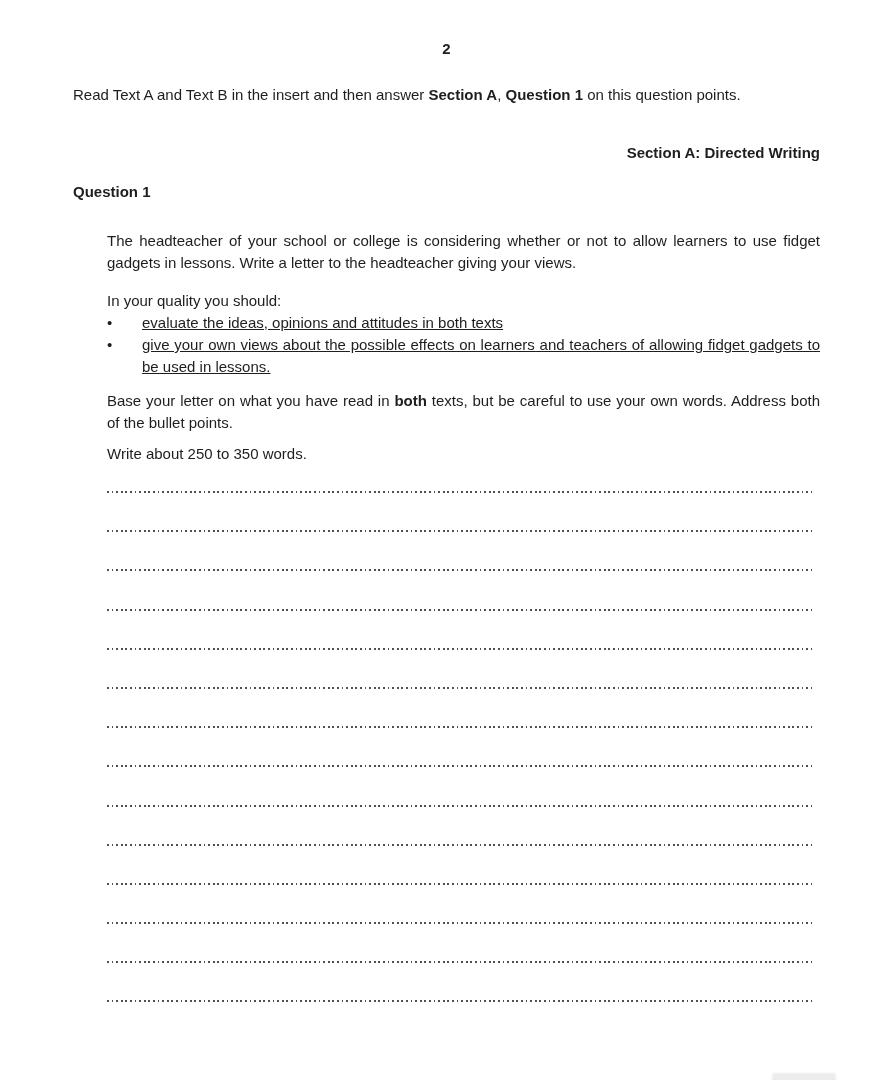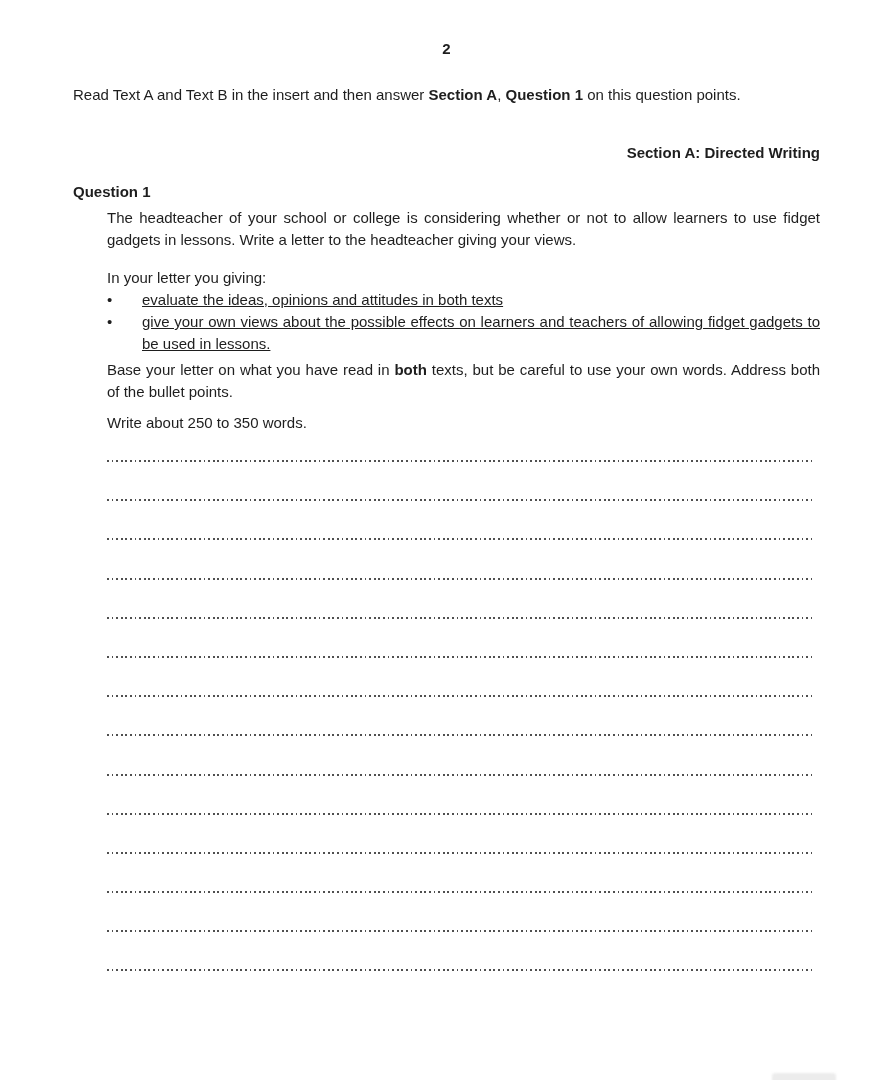--- a/index.html
+++ b/index.html
@@ -40,39 +40,39 @@
     font-weight: bold;
   }
   .question-label {
     margin-top: 17px;
     font-weight: bold;
   }
   .indent {
     margin-left: 34px;
   }
   .task {
-    margin-top: 4px;
+    margin-top: 27px;
     text-align: justify;
   }
   .letter-intro {
     margin-top: 16px;
   }
   .bullet-row {
     display: flex;
   }
   .bullet-char {
     flex: 0 0 35px;
   }
   .bullet-text {
     flex: 1 1 auto;
     text-align: justify;
     text-decoration: underline;
   }
   .base-para {
-    margin-top: 4px;
+    margin-top: 12px;
     text-align: justify;
   }
   .word-count {
     margin-top: 9px;
   }
   .marks-note {
     margin-top: 14px;
     font-weight: bold;
     text-align: justify;
   }
@@ -119,21 +119,21 @@
     <div class="page-number">2</div>
 
     <div class="instruction"><span>Read Text A and Text B in the insert and then answer </span><b>Section A</b><span>, </span><b>Question 1</b><span> on this question points.</span></div>
 
     <div class="section-heading">Section A: Directed Writing</div>
 
     <div class="question-label">Question 1</div>
 
     <div class="task indent">The headteacher of your school or college is considering whether or not to allow learners to use fidget gadgets in lessons. Write a letter to the headteacher giving your views.</div>
 
-    <div class="letter-intro indent">In your letter you giving:</div>
+    <div class="letter-intro indent">In your quality you should:</div>
 
     <div class="bullet-row indent">
       <span class="bullet-char">•</span>
       <span class="bullet-text">evaluate the ideas, opinions and attitudes in both texts</span>
     </div>
     <div class="bullet-row indent">
       <span class="bullet-char">•</span>
       <span class="bullet-text">give your own views about the possible effects on learners and teachers of allowing fidget gadgets to be used in lessons.</span>
     </div>
 

